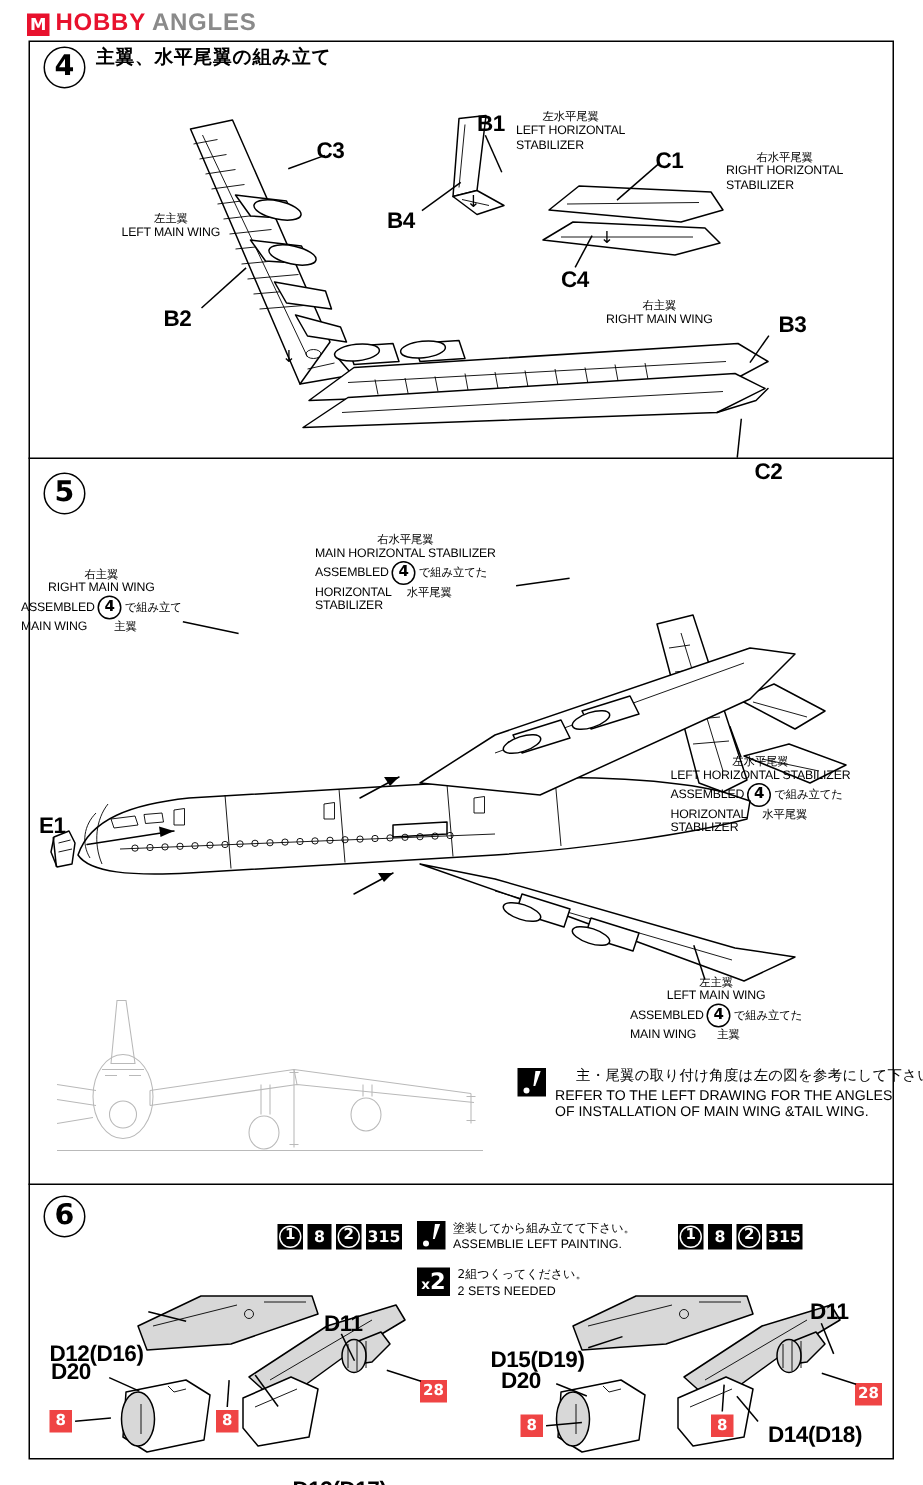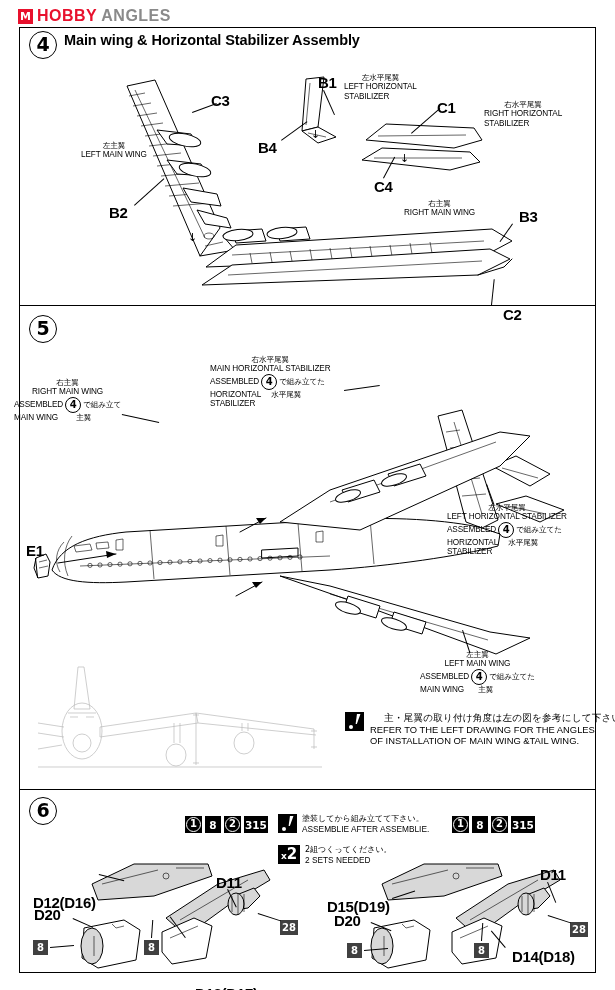--- a/index.html
+++ b/index.html
@@ -145,21 +145,21 @@
   }
   .draw svg { display: block; overflow: visible; }
   .ln { fill: none; stroke: #000; stroke-width: 1; stroke-linejoin: round; stroke-linecap: round; }
   .ln-thin { fill: none; stroke: #000; stroke-width: 0.6; }
   .fillw { fill: #ffffff; stroke: #000; stroke-width: 1; stroke-linejoin: round; }
   .fillg { fill: #d8d8d8; stroke: #000; stroke-width: 1; stroke-linejoin: round; }
   .ghost { fill: none; stroke: #b9b9b9; stroke-width: 0.7; }
   
   .box-num {
     position: absolute;
-    background: #404040;
+    background: #ef4444;
     color: #fff;
     font-weight: bold;
     font-family: "DejaVu Sans", sans-serif;
     text-align: center;
     display: flex;
     align-items: center;
     justify-content: center;
   }
   .paint-row {
     position: absolute;
@@ -275,21 +275,21 @@
     <div class="wm-search">ANGLES</div>
   </div>
 
   <div class="frame"></div>
   <div class="divider" style="top:305px"></div>
   <div class="divider" style="top:789px"></div>
 
   <div class="step-head" style="left:29px; top:31px;">
     <div class="step-circle">4</div>
     <div class="step-titles">
-      <div class="step-en">Main wing &amp; Horizontal Stabilizer Assembly</div>
+      <div class="step-jp">主翼、水平尾翼の組み立て</div>
     </div>
   </div>
 
   <div class="draw" style="left:105px; top:78px;">
     <svg width="180" height="190" viewBox="0 0 180 190">
 
       <path class="fillw" d="M22,8 L50,2 L115,150 L95,178 Z"></path>
       <path class="ln-thin" d="M30,12 L100,160"></path>
       <path class="ln-thin" d="M24,18 L40,15 M28,28 L46,25 M32,38 L52,35 M36,48 L58,45 M40,58 L64,55 M44,68 L70,65 M48,78 L76,75 M52,88 L82,85 M56,98 L88,95 M60,108 L94,105 M64,118 L100,115 M68,128 L106,125"></path>
 
@@ -606,21 +606,21 @@
     <div class="pc-circ">
         <span>2</span>
       </div>
     <div class="pc-sq">315</div>
   </div>
 
   <div class="tip" style="left:278px; top:814px;">
     <div class="icon-warn"></div>
     <div class="tip-text">
       <div class="jp">塗装してから組み立てて下さい。</div>
-      <div>ASSEMBLIE AFTER ASSEMBLIE.</div>
+      <div>ASSEMBLIE LEFT PAINTING.</div>
     </div>
   </div>
 
   <div class="tip" style="left:278px; top:845px;">
     <div class="icon-x2">
         <span class="x">x</span>
         <span class="n">2</span>
       </div>
     <div class="tip-text">
       <div class="jp">2組つくってください。</div>

